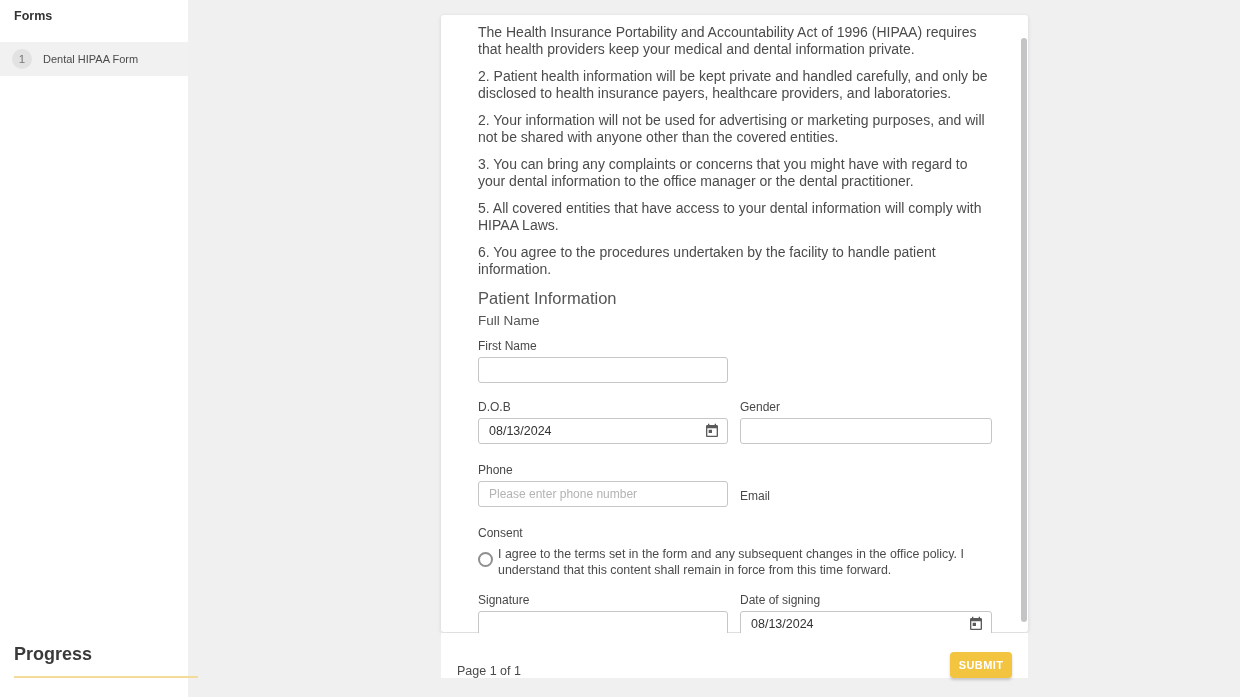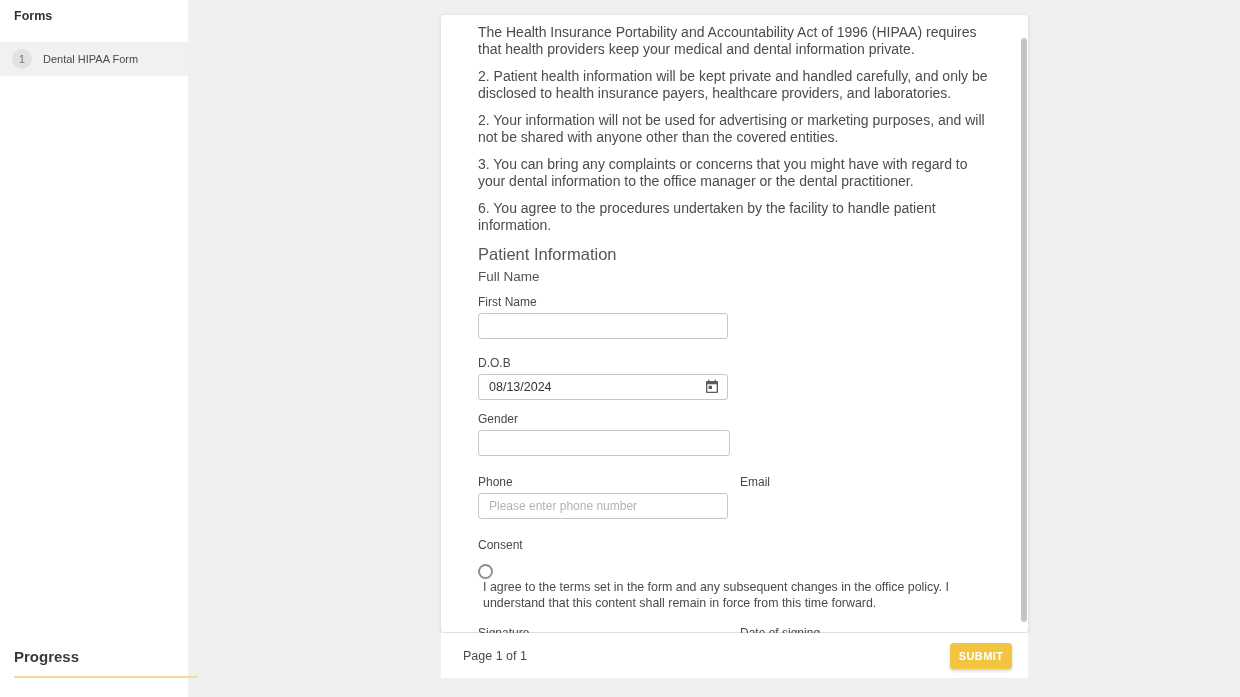--- a/index.html
+++ b/index.html
@@ -32,21 +32,21 @@
     background: #e2e2e2; color: #757575;
     font-size: 11.5px; line-height: 20px; text-align: center;
     flex: 0 0 auto;
   }
   .sidebar-item-label {
     margin-left: 11px; font-size: 11px; color: #4a4a4a;
     white-space: nowrap;
   }
   .progress-label {
     position: absolute; left: 14px; bottom: 32px;
-    font-size: 15px; font-weight: 700; color: #3a3a3a;
+    font-size: 18px; font-weight: 700; color: #3a3a3a;
   }
   .progress-bar {
     position: absolute; left: 14px; bottom: 19px;
     width: 184px; height: 2px; background: #f3dc9a;
   }
 
   
   .card {
     position: absolute; left: 441px; top: 15px;
     width: 587px; height: 617px;
@@ -60,23 +60,23 @@
     margin: 0 0 10px;
   }
   .section-title {
     font-size: 16.5px; line-height: 20px; font-weight: 400;
     color: #565656; margin: 8px 0 0;
   }
   .group-title {
     font-size: 13.5px; line-height: 16px; font-weight: 400;
     color: #555555; margin: 5px 0 0;
   }
-  .row { display: flex; gap: 12px; }
+  .row { display: flex; gap: 12px; align-items: flex-end; }
   .row.r1 { margin-top: 10px; }
-  .row.r2 { margin-top: 17px; flex-direction: column; }
+  .row.r2 { margin-top: 17px; }
   .row.r3 { margin-top: 19px; }
   .row.r4 { margin-top: 15px; }
   .field { width: 250px; }
   .field.right { width: 252px; }
   .field-label {
     display: block; font-size: 12px; line-height: 14px;
     color: #484848; margin-bottom: 4px;
   }
   .field input {
     width: 100%; height: 26px; box-sizing: border-box;
@@ -90,21 +90,21 @@
   .input-wrap input { padding-right: 30px; }
   .cal-icon {
     position: absolute; right: 8px; top: 5px;
     width: 16px; height: 16px; cursor: pointer;
   }
 
   .consent-label {
     font-size: 12px; line-height: 14px; color: #484848;
     margin-top: 19px;
   }
-  .consent-row { display: flex; margin-top: 6px; flex-direction: column; }
+  .consent-row { display: flex; margin-top: 6px; }
   .radio {
     width: 15px; height: 15px; border-radius: 50%;
     border: 2px solid #8f8f8f; background: #ffffff;
     box-sizing: border-box; flex: 0 0 auto;
     margin-top: 6px; cursor: pointer;
   }
   .consent-text {
     margin-left: 5px; font-size: 12.4px; line-height: 16px;
     color: #4b4b4b;
   }
@@ -113,22 +113,22 @@
     position: absolute; top: 23px; right: 1px;
     width: 6px; height: 584px;
     background: #c4c4c6; border-radius: 3px;
   }
 
   
   .footer {
     position: absolute; left: 441px; top: 633px;
     width: 587px; height: 45px;
     background: #ffffff;
-    display: flex; align-items: center; justify-content: space-between;
-    padding: 0 16px 0 22px; box-sizing: border-box;
+    display: flex; align-items: flex-end; justify-content: space-between;
+    padding: 0 16px 0 16px; box-sizing: border-box;
   }
   .page-indicator { font-size: 12.5px; color: #4a4a4a; }
   .submit-btn {
     width: 62px; height: 26px; border: none; border-radius: 4px;
     background: #f3c440; color: #ffffff;
     font-family: "Liberation Sans", sans-serif;
     font-size: 11px; font-weight: 700; letter-spacing: 0.4px;
     box-shadow: 0 2px 3px rgba(0,0,0,0.18);
     cursor: pointer;
   }
@@ -145,20 +145,21 @@
   <div class="progress-label">Progress</div>
   <div class="progress-bar"></div>
 </aside>
 
 <main>
   <div class="card">
     <p class="para">The Health Insurance Portability and Accountability Act of 1996 (HIPAA) requires that health providers keep your medical and dental information private.</p>
     <p class="para">2. Patient health information will be kept private and handled carefully, and only be disclosed to health insurance payers, healthcare providers, and laboratories.</p>
     <p class="para">2. Your information will not be used for advertising or marketing purposes, and will not be shared with anyone other than the covered entities.</p>
     <p class="para">3. You can bring any complaints or concerns that you might have with regard to your dental information to the office manager or the dental practitioner.</p>
+    <p class="para">5. All covered entities that have access to your dental information will comply with HIPAA Laws.</p>
     <p class="para">6. You agree to the procedures undertaken by the facility to handle patient information.</p>
 
     <h2 class="section-title">Patient Information</h2>
     <h3 class="group-title">Full Name</h3>
 
     <div class="row r1">
       <div class="field">
         <label class="field-label">First Name</label>
         <input type="text" value="" style="">
       </div>

